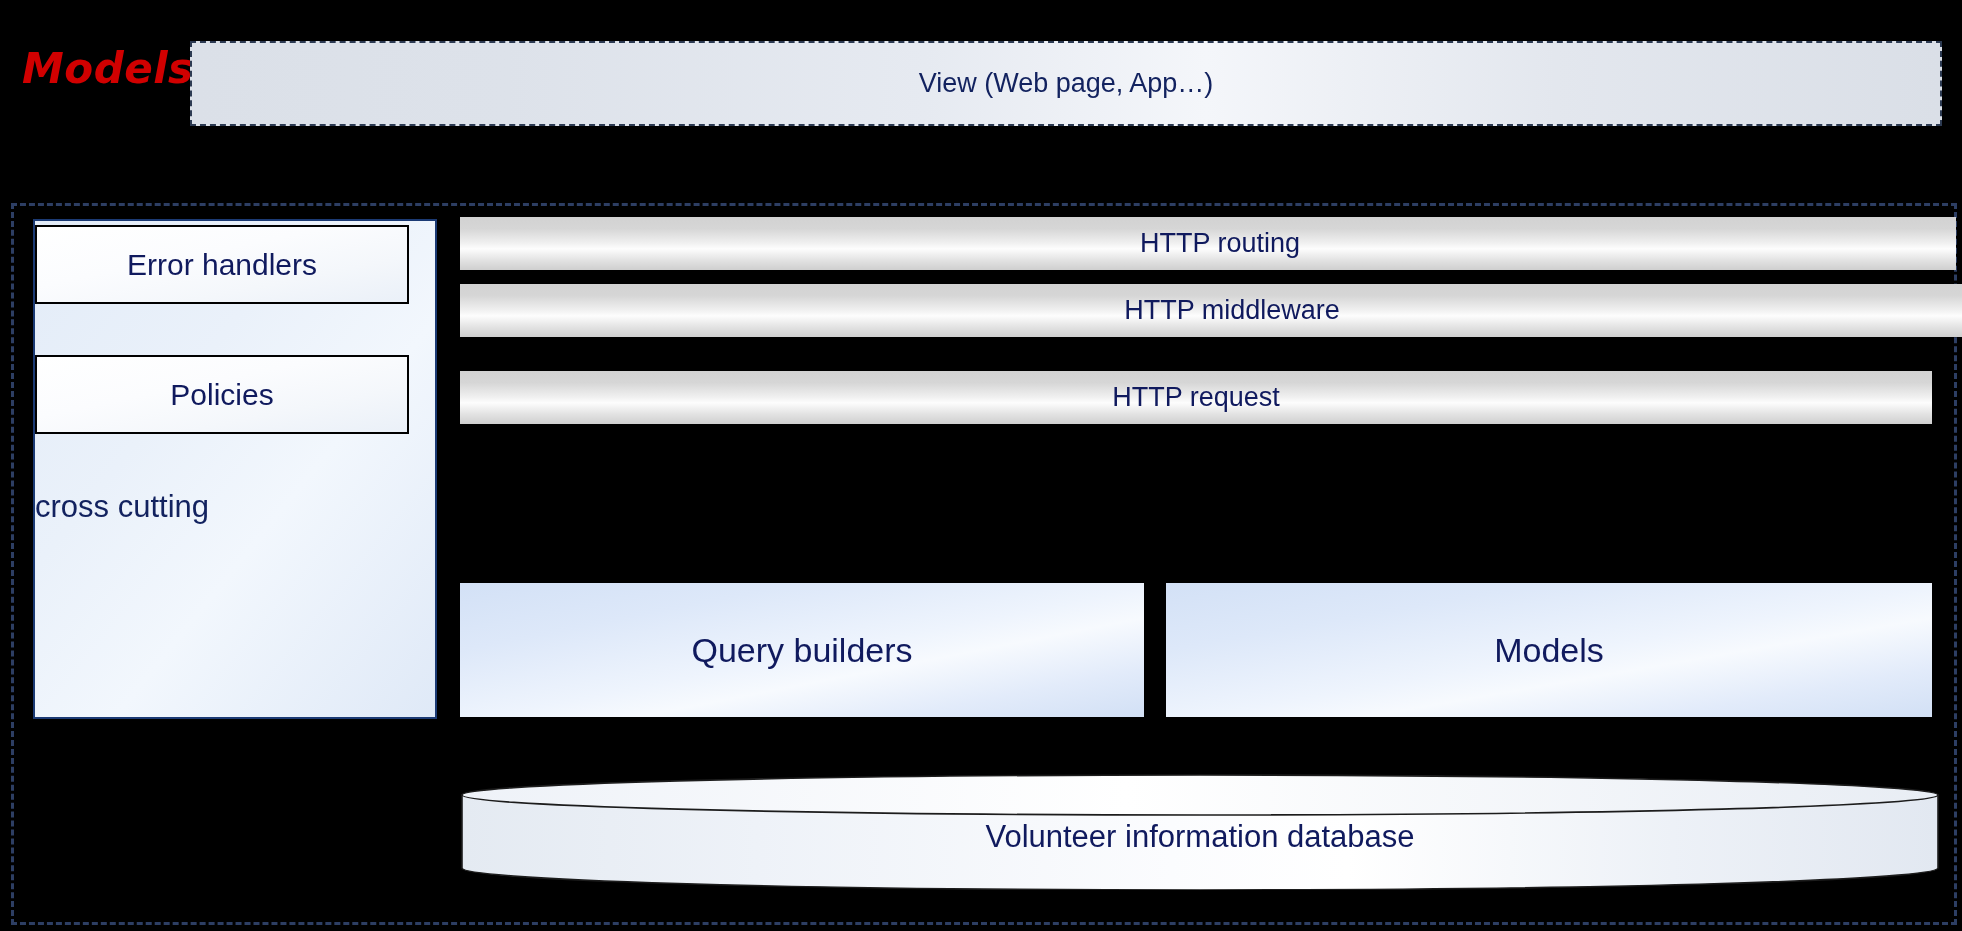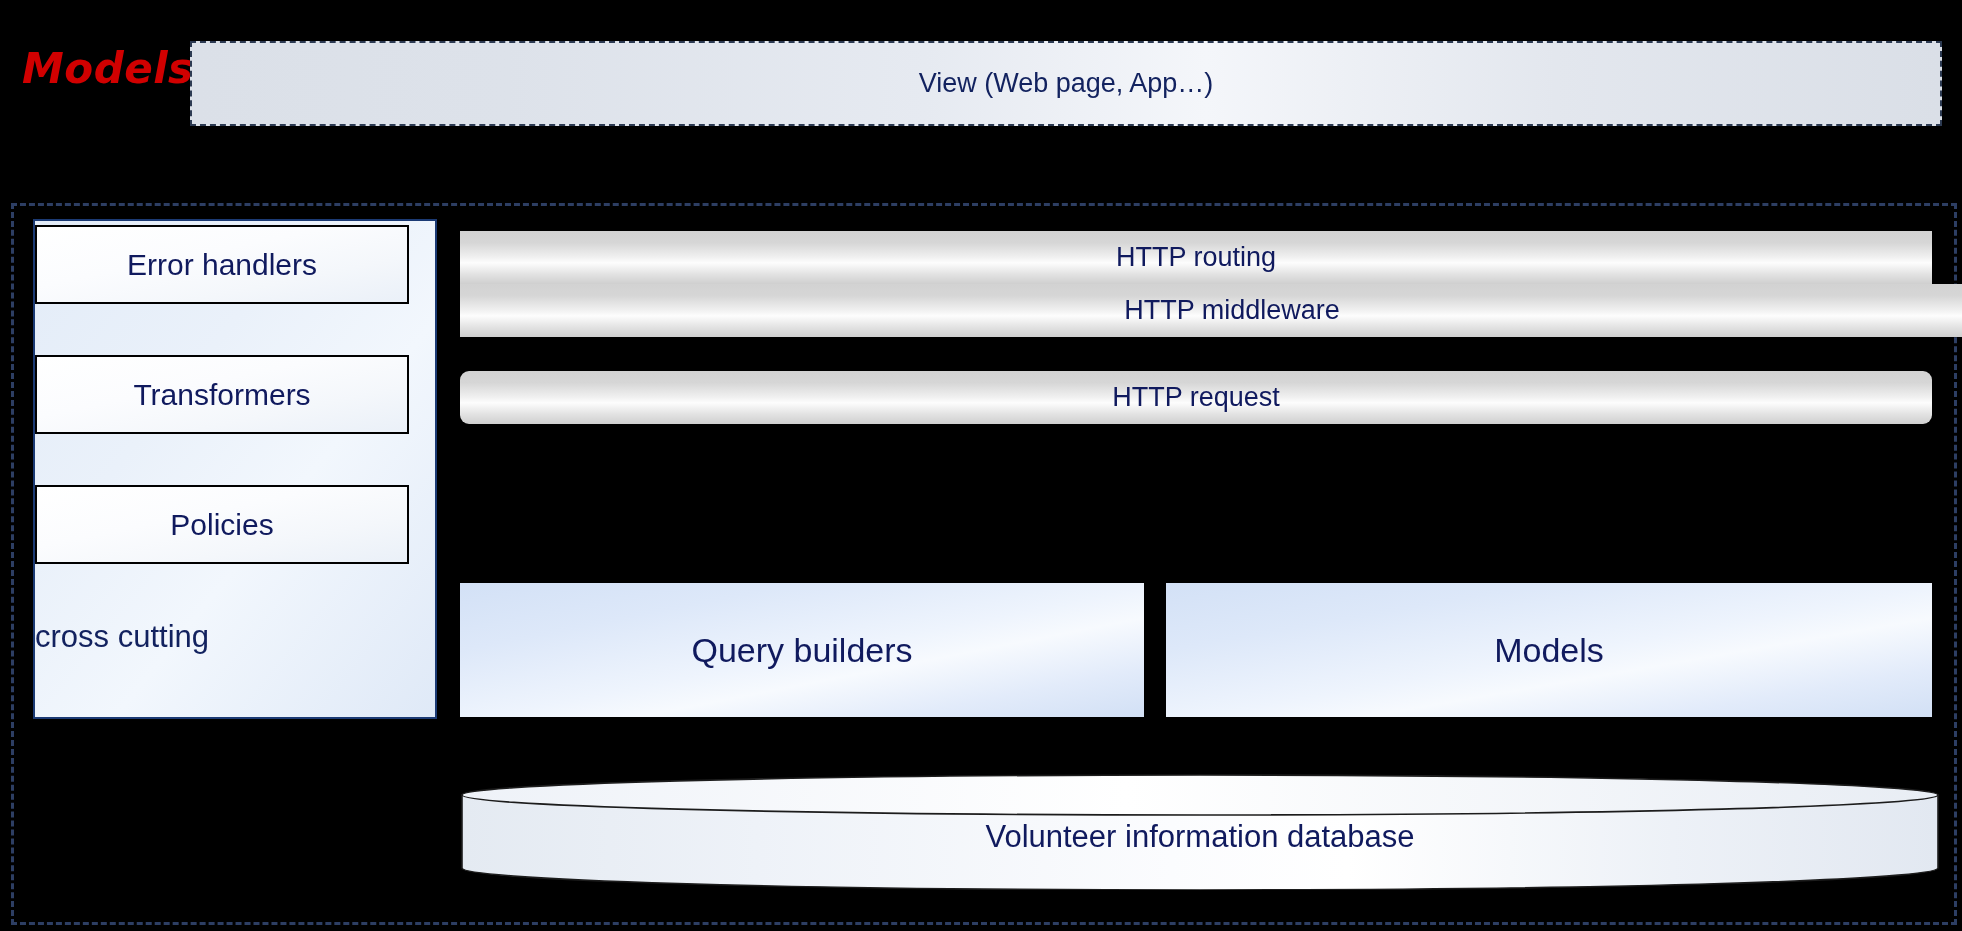--- a/index.html
+++ b/index.html
@@ -116,23 +116,23 @@
     height: 53px;
     background: linear-gradient(to bottom,
                 #d2d2d2 0%, #d6d6d6 22%, #efefef 48%,
                 #fdfdfd 60%, #e2e2e2 82%, #cfcfcf 100%);
     display: flex;
     align-items: center;
     justify-content: center;
     font-size: 27px;
     color: #101a5e;
   }
-  #http-routing    { top: 231px; }
+  #http-routing    { top: 217px; padding-left: 24px; }
   #http-middleware { top: 284px; padding-left: 36px; }
-  #http-request    { top: 371px; border-radius: 9px; }
+  #http-request    { top: 371px; }
 
   
   .blue-box {
     position: absolute;
     background: linear-gradient(to bottom right,
                 #d3e1f6 0%, #dde8f9 25%, #eef4fd 52%,
                 #f7fafe 63%, #e2ebfa 82%, #d2e0f5 100%);
     display: flex;
     align-items: center;
     justify-content: center;
@@ -198,23 +198,20 @@
     <span class="navy-text" id="view-label">View (Web page, App…)</span>
   </div>
 
   <div id="server-region"></div>
 
   <div class="side-label" id="server-label">Server</div>
 
   <div id="cross-cutting-panel">
     <div class="cc-item">
       <span>Error handlers</span>
-    </div>
-    <div class="cc-item">
-      <span>Transformers</span>
     </div>
     <div class="cc-item">
       <span>Policies</span>
     </div>
     <div id="cc-label" class="navy-text">cross cutting</div>
   </div>
 
   <div class="http-bar" id="http-routing">
     <span>HTTP routing</span>
   </div>

